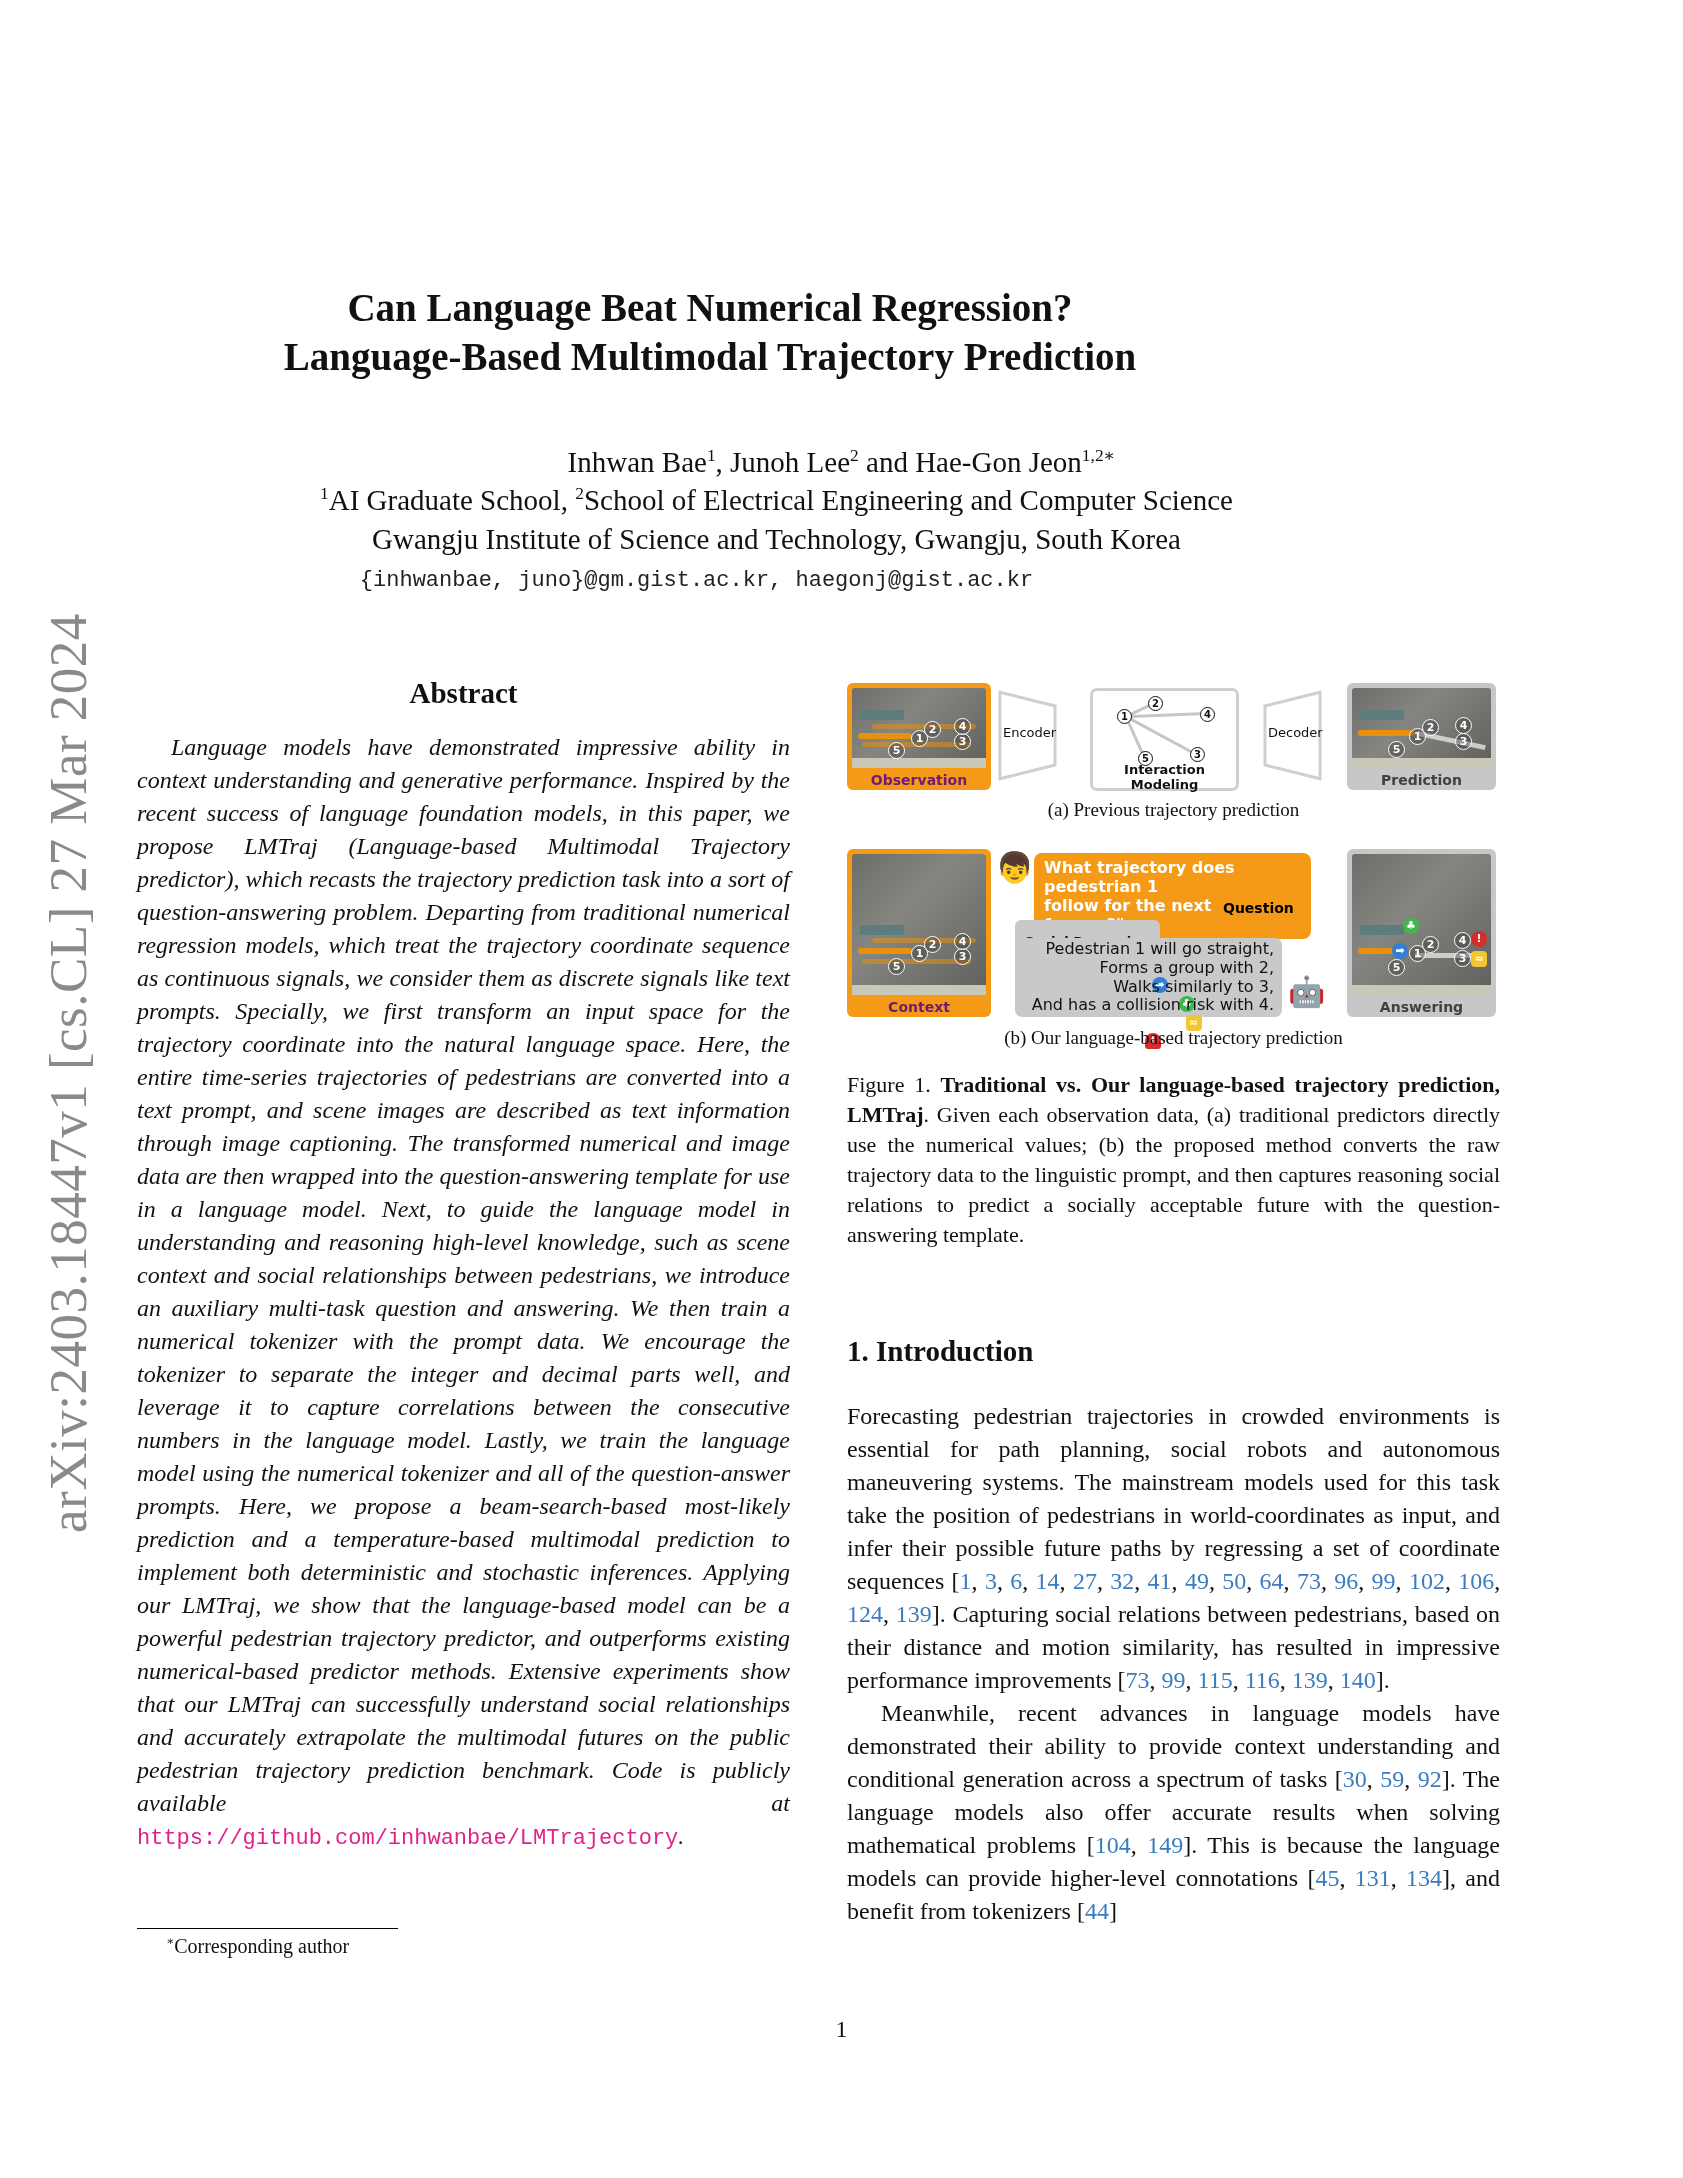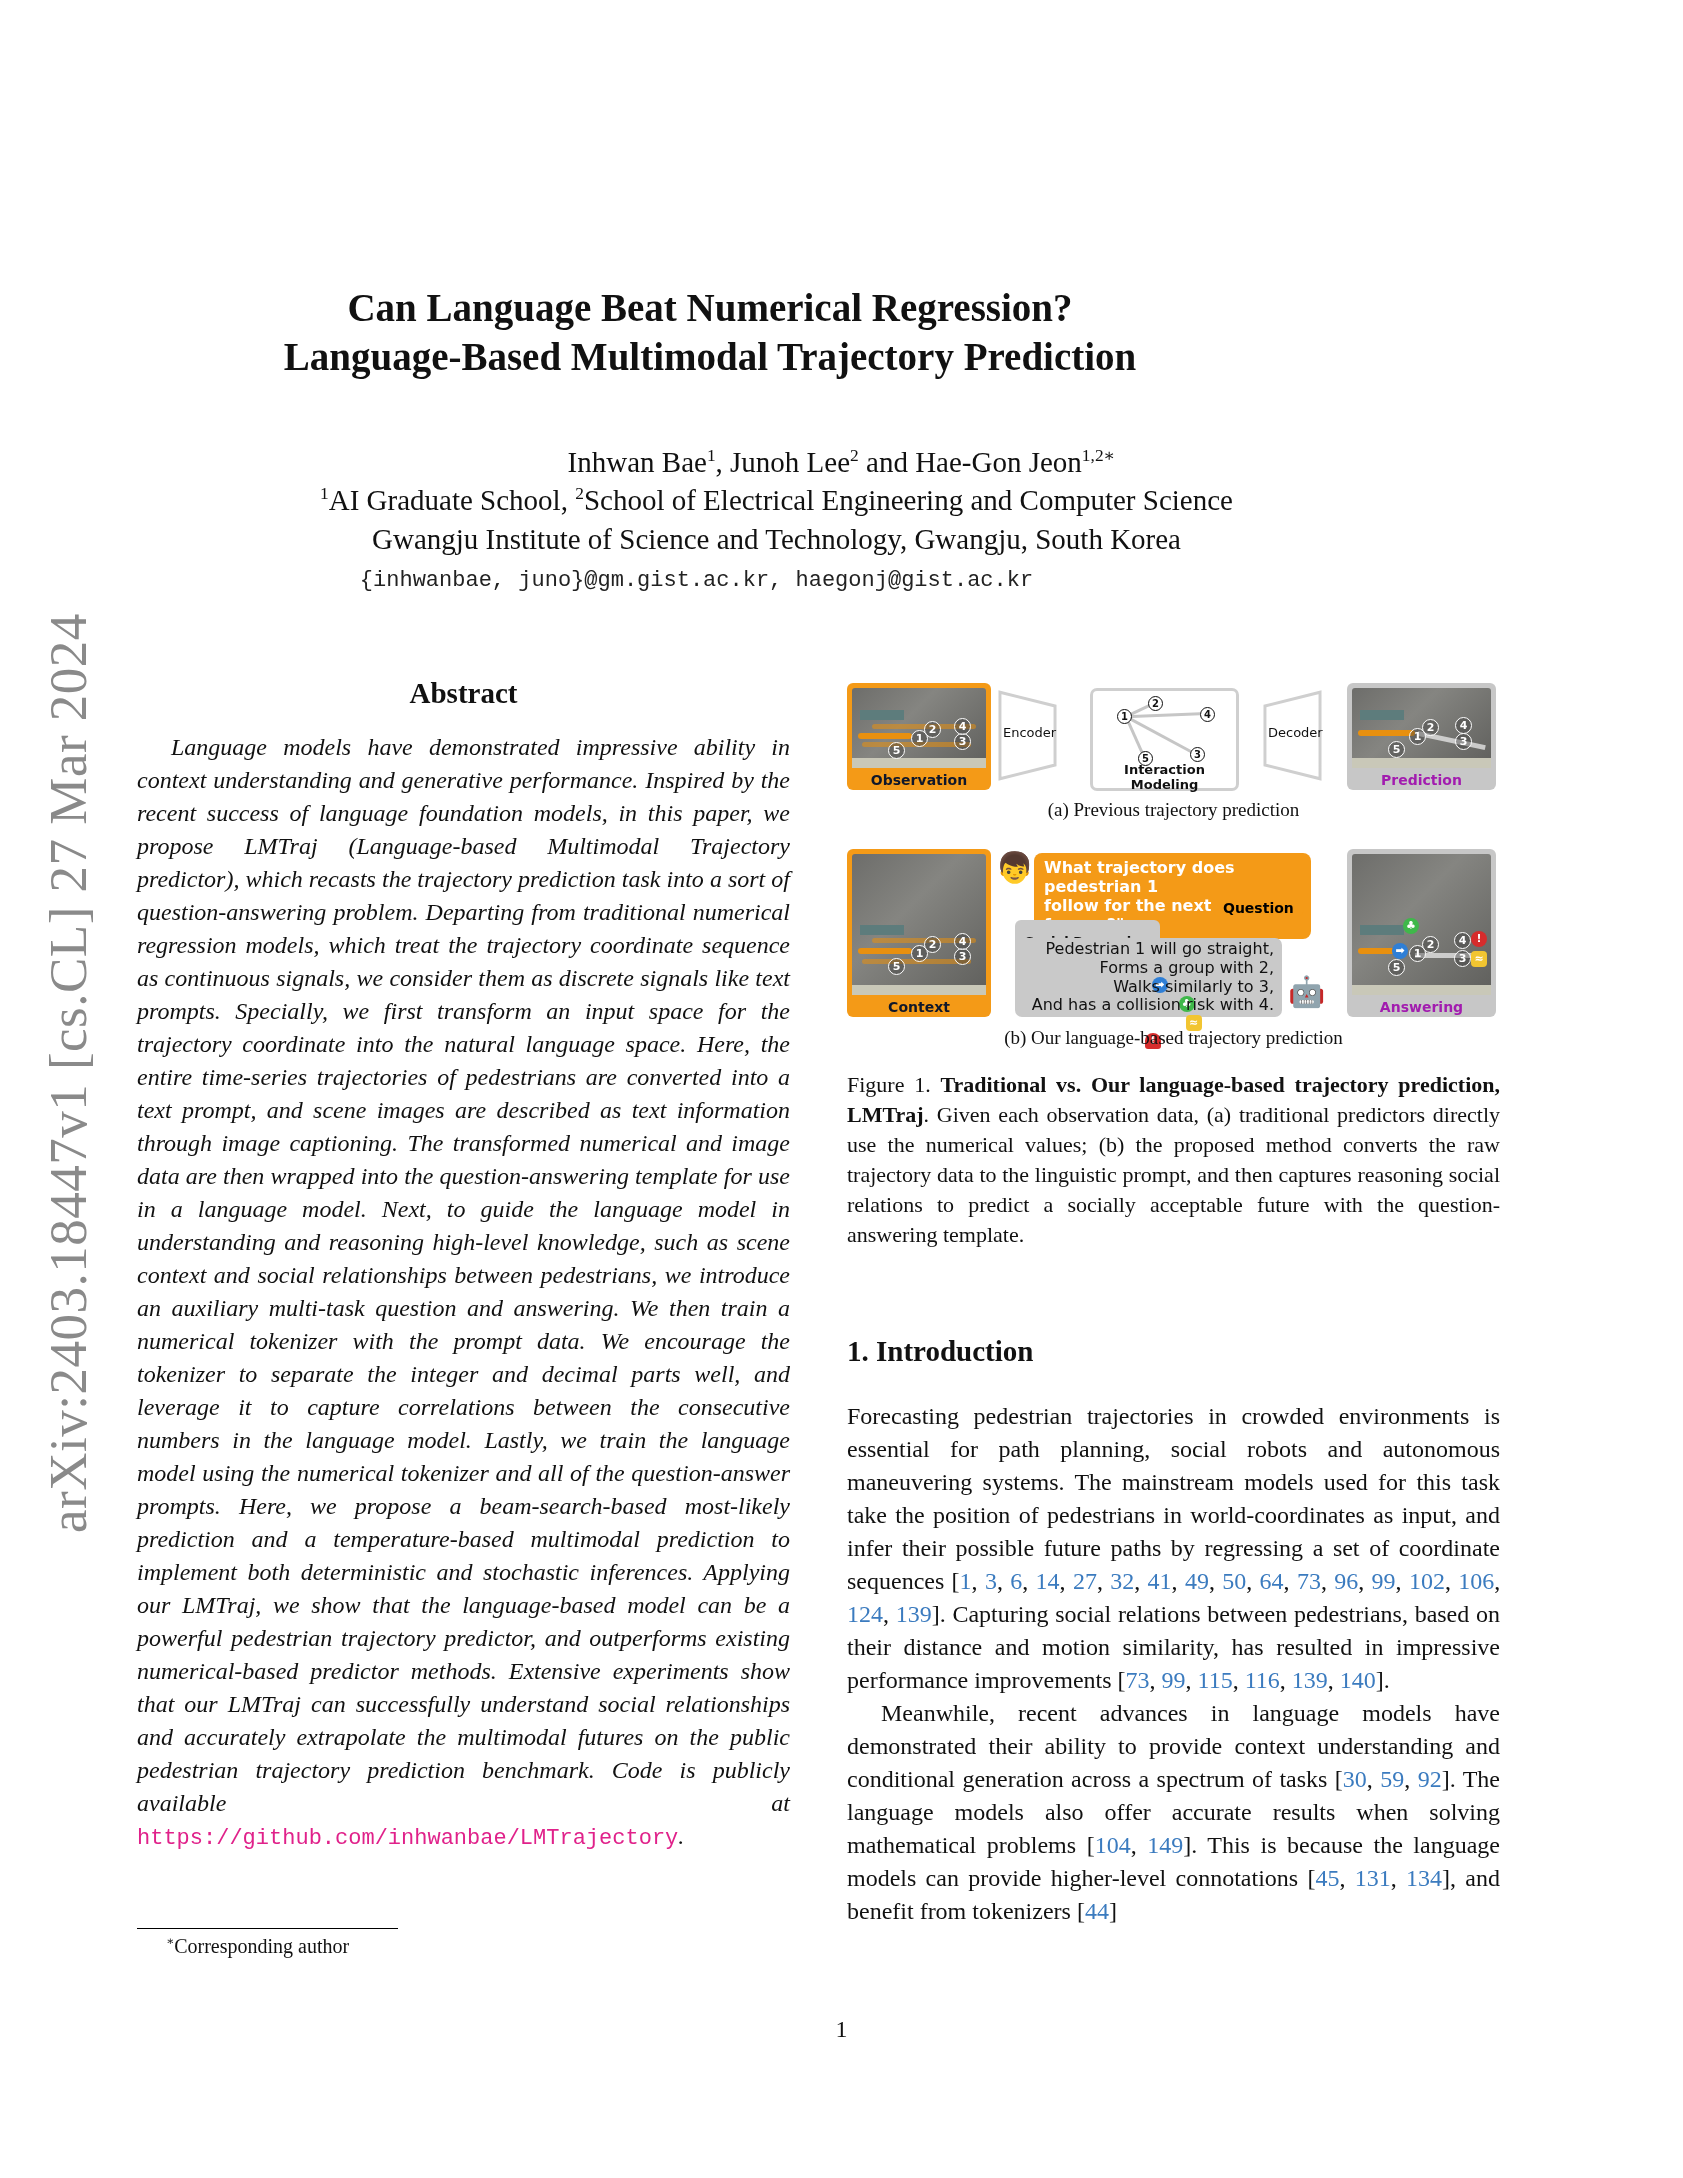--- a/index.html
+++ b/index.html
@@ -33,22 +33,22 @@
   .panel-img .scene { position:absolute; left:5px; top:5px; right:5px; bottom:22px; border-radius:3px;
      background: linear-gradient(135deg,#6d6d6a 0%,#858581 40%,#5f5f5c 100%); }
   .scene .stripe { position:absolute; height:6px; background:#e8900f; border-radius:3px; }
   .scene .stripe.faint { background:rgba(232,144,15,0.55); height:5px; }
   .scene .bench { position:absolute; background:#5d7c7c; height:10px; width:44px; }
   .scene .walk { position:absolute; bottom:0; left:0; right:0; height:10px; background:#c9c8b8; }
   .scene .trail { position:absolute; height:5px; background:rgba(235,235,235,0.75); }
   .ped { position:absolute; width:15px; height:15px; border:1.5px solid #fff; border-radius:50%;
          color:#fff; font:bold 11px/15px "DejaVu Sans",sans-serif; text-align:center; background:rgba(60,60,60,0.4); }
   .panel-label { position:absolute; left:0; right:0; bottom:2px; text-align:center; font:bold 14px "DejaVu Sans",sans-serif; }
-  .orange { background:#f49a17; } .orange .panel-label { color:#0f172a; }
-  .grey { background:#c7c7c7; } .grey .panel-label { color:#a21caf; }
+  .orange { background:#f49a17; } .orange .panel-label { color:#701a75; }
+  .grey { background:#c7c7c7; } .grey .panel-label { color:#404040; }
   .trap { position:absolute; }
   .trap-label { position:absolute; font:13px "DejaVu Sans",sans-serif; color:#111; }
   #interaction { position:absolute; left:243px; top:5px; width:143px; height:97px; border:3px solid #cfcfcf; border-radius:7px; }
   #interaction .panel-label { bottom:-4px; font-size:13px; }
   .node { position:absolute; width:13px; height:13px; border:1.5px solid #111; border-radius:50%; font:bold 10px/13px "DejaVu Sans",sans-serif; text-align:center; color:#111; background:#fff; }
   .subcap { position:absolute; left:0; right:0; text-align:center; font-size:19px; }
 
   .qbubble { position:absolute; background:#f49a17; color:#fff; border-radius:8px; font:bold 16px/19px "DejaVu Sans",sans-serif; padding:5px 10px; }
   .qtag { position:absolute; background:#f49a17; color:#000000; font:bold 14px "DejaVu Sans",sans-serif; border-radius:0 0 8px 8px; padding:1px 10px;text-align:center; }
   .reason { position:absolute; background:#c9c9c9; border-radius:7px; }

